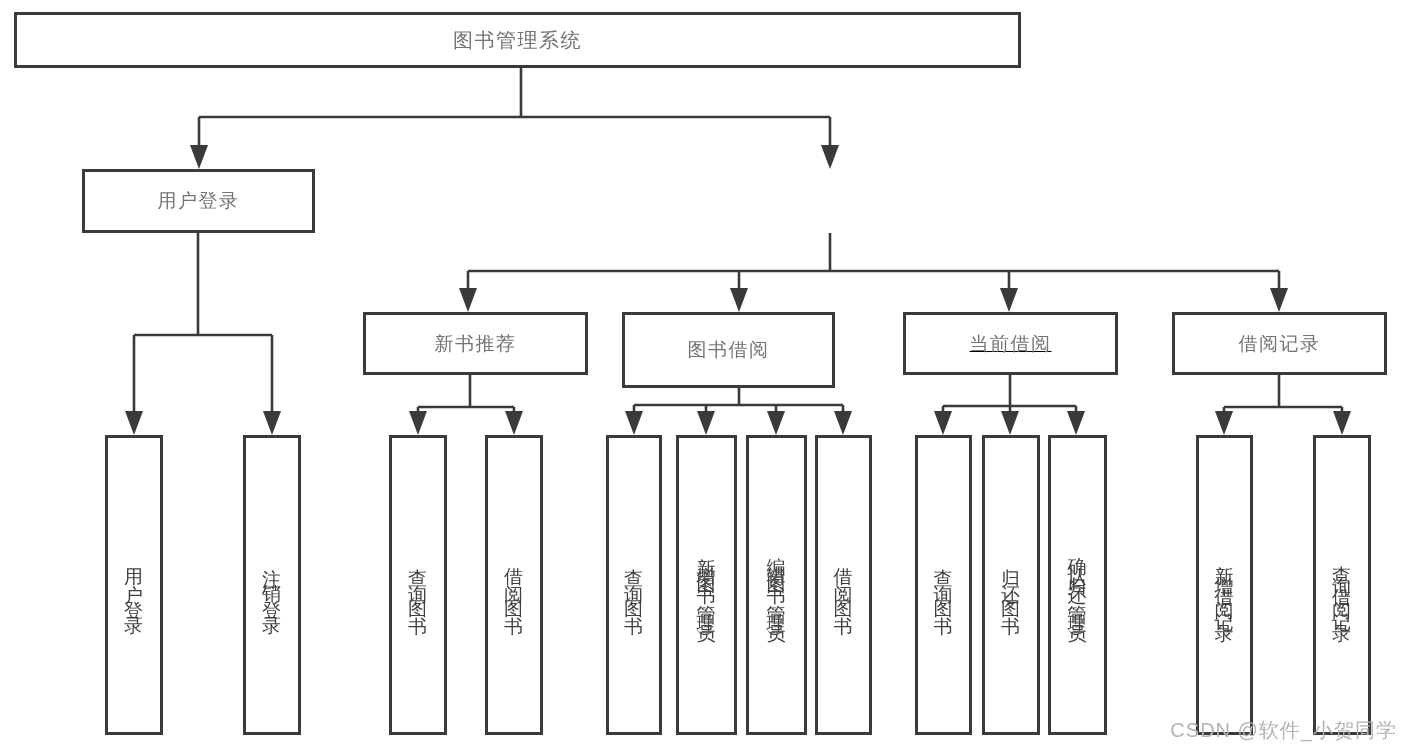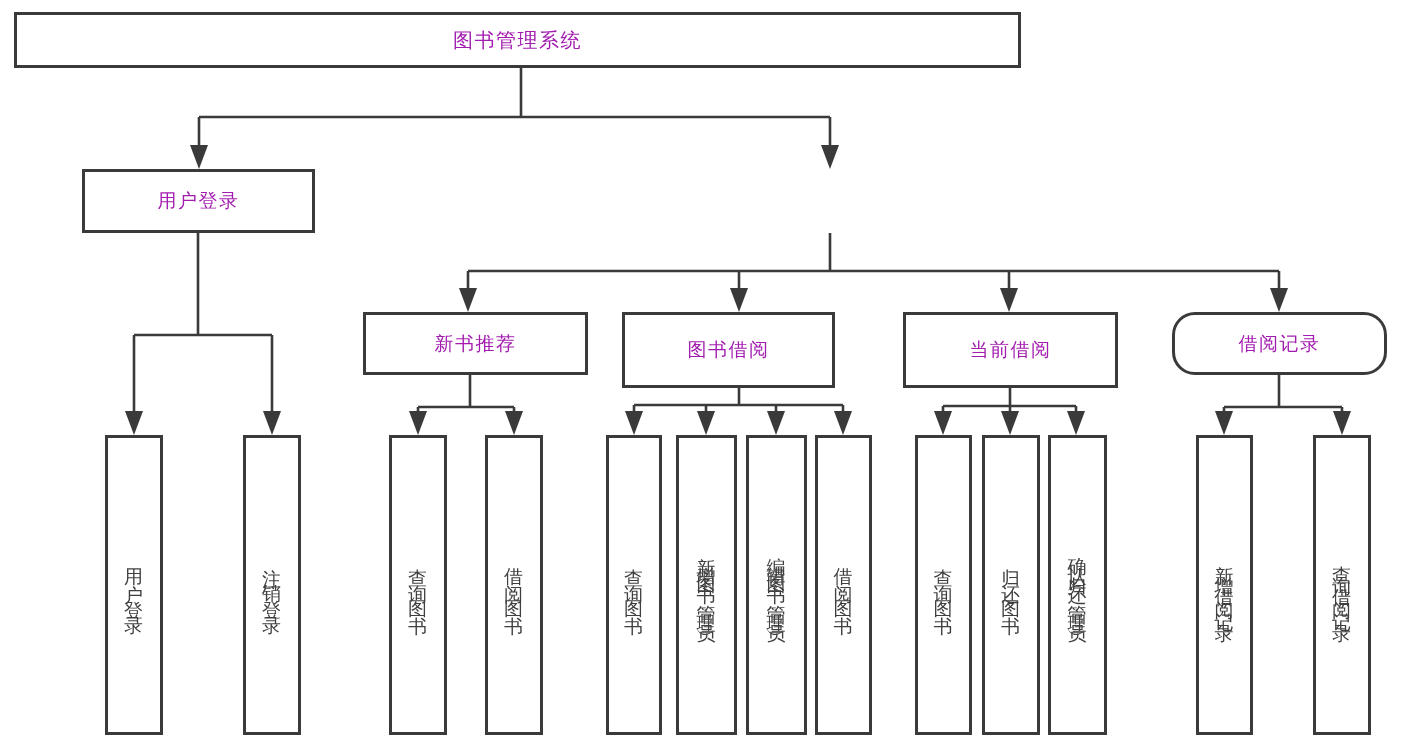--- a/index.html
+++ b/index.html
@@ -16,21 +16,21 @@
     box-sizing:border-box;
     border:3px solid #3a3a3a;
     background:#ffffff;
     display:flex;
     align-items:center;
     justify-content:center;
     z-index:2;
   }
   .hlabel{
     font-size:19px;
-    color:#a21caf;
+    color:#737373;
     letter-spacing:1.5px;
     white-space:nowrap;
   }
   .root .hlabel{font-size:20px;}
   .leaf{
     position:absolute;
     box-sizing:border-box;
     border:3px solid #3a3a3a;
     background:#ffffff;
     top:435px;height:300px;
@@ -105,24 +105,24 @@
   <div class="box" style="left:82px;top:169px;width:233px;height:64px;">
     <span class="hlabel">用户登录</span>
   </div>
 
   <div class="box" style="left:363px;top:312px;width:225px;height:63px;">
     <span class="hlabel">新书推荐</span>
   </div>
   <div class="box" style="left:622px;top:312px;width:213px;height:76px;">
     <span class="hlabel">图书借阅</span>
   </div>
-  <div class="box" style="left:903px;top:312px;width:215px;height:76px;">
+  <div class="box" style="left:903px;top:312px;width:215px;height:63px;text-decoration:underline;">
     <span class="hlabel">当前借阅</span>
   </div>
-  <div class="box" style="left:1172px;top:312px;width:215px;height:63px;border-radius:23px;">
+  <div class="box" style="left:1172px;top:312px;width:215px;height:63px;">
     <span class="hlabel">借阅记录</span>
   </div>
 
   <div class="leaf" style="left:105px;width:58px;">
     <span class="vlabel">用户登录</span>
   </div>
   <div class="leaf" style="left:243px;width:58px;">
     <span class="vlabel">注销登录</span>
   </div>
 
@@ -156,13 +156,14 @@
     <span class="vlabel ls-s">确认归还（管理员）</span>
   </div>
 
   <div class="leaf" style="left:1196px;width:57px;">
     <span class="vlabel ls-m">新增借阅记录</span>
   </div>
   <div class="leaf" style="left:1313px;width:58px;">
     <span class="vlabel ls-m">查询借阅记录</span>
   </div>
 
+  <div id="watermark">CSDN @软件_小贺同学</div>
 </div>
 
 </body></html>

